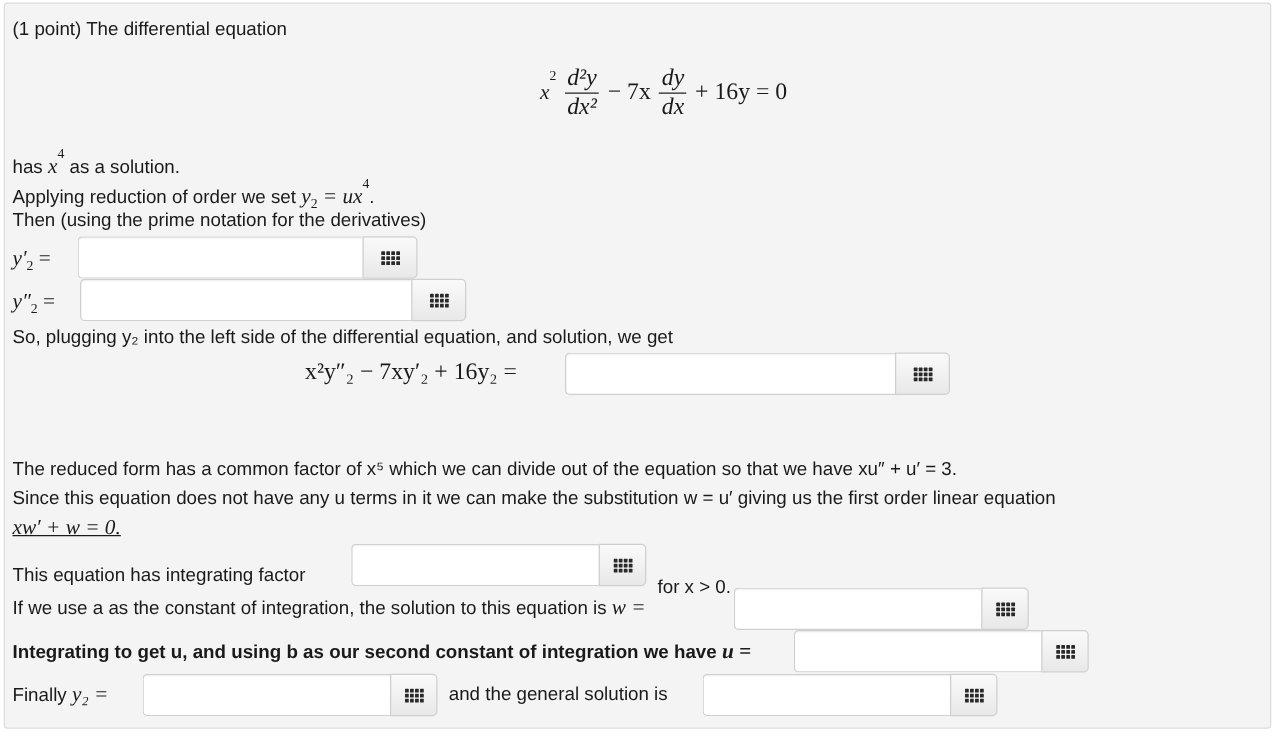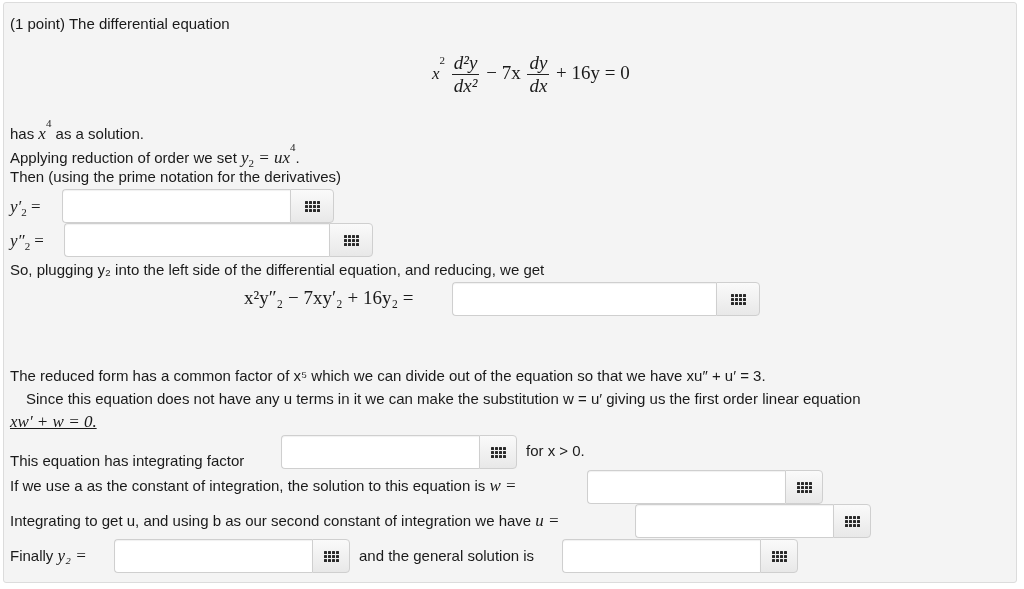--- a/index.html
+++ b/index.html
@@ -94,21 +94,21 @@
         <span></span>
         <span></span>
         <span></span>
         <span></span>
         <span></span>
         <span></span>
       </div>
   </div>
 </div>
 
-<div class="line" style="top:260px;">So, plugging y₂ into the left side of the differential equation, and reducing, we get</div>
+<div class="line" style="top:260px;">So, plugging y₂ into the left side of the differential equation, and solution, we get</div>
 
 <div class="eq" style="left:244px; top:287px;">x²y″₂ − 7xy′₂ + 16y₂ =</div>
 <div class="ans" style="left:452px; top:282px; width:308px;">
   <input type="text" value="" style="">
   <div class="btn">
     <div class="grid">
         <span></span>
         <span></span>
         <span></span>
         <span></span>
@@ -118,21 +118,21 @@
         <span></span>
         <span></span>
         <span></span>
         <span></span>
         <span></span>
       </div>
   </div>
 </div>
 
 <div class="line" style="top:366px;">The reduced form has a common factor of x⁵ which we can divide out of the equation so that we have xu″ + u′ = 3.</div>
-<div class="line" style="top:389px;margin-left:16px;">Since this equation does not have any u terms in it we can make the substitution w = u′ giving us the first order linear equation</div>
+<div class="line" style="top:389px;">Since this equation does not have any u terms in it we can make the substitution w = u′ giving us the first order linear equation</div>
 <div class="line m" style="top:412px;text-decoration:underline;">xw′ + w = 0.</div>
 
 <div class="line" style="top:441px;margin-top:10px;">This equation has integrating factor</div>
 <div class="ans" style="left:281px; top:435px; width:236px;">
   <input type="text" value="" style="">
   <div class="btn">
     <div class="grid">
         <span></span>
         <span></span>
         <span></span>
@@ -141,21 +141,21 @@
         <span></span>
         <span></span>
         <span></span>
         <span></span>
         <span></span>
         <span></span>
         <span></span>
       </div>
   </div>
 </div>
-<div class="line" style="left:526px; top:441px;">for x &gt; 0.</div>
+<div class="line" style="left:526px; top:460px;">for x &gt; 0.</div>
 
 <div class="line" style="top:476px;">
   <span>If we use a as the constant of integration, the solution to this equation is</span> <span class="m">w =</span>
 </div>
 <div class="ans" style="left:587px; top:470px; width:236px;">
   <input type="text" value="" style="">
   <div class="btn">
     <div class="grid">
         <span></span>
         <span></span>
@@ -166,21 +166,21 @@
         <span></span>
         <span></span>
         <span></span>
         <span></span>
         <span></span>
         <span></span>
       </div>
   </div>
 </div>
 
-<div class="line" style="top:511px;">
+<div class="line" style="top:511px;font-weight:bold;">
   <span>Integrating to get u, and using b as our second constant of integration we have</span> <span class="m">u =</span>
 </div>
 <div class="ans" style="left:635px; top:504px; width:236px;">
   <input type="text" value="" style="">
   <div class="btn">
     <div class="grid">
         <span></span>
         <span></span>
         <span></span>
         <span></span>

